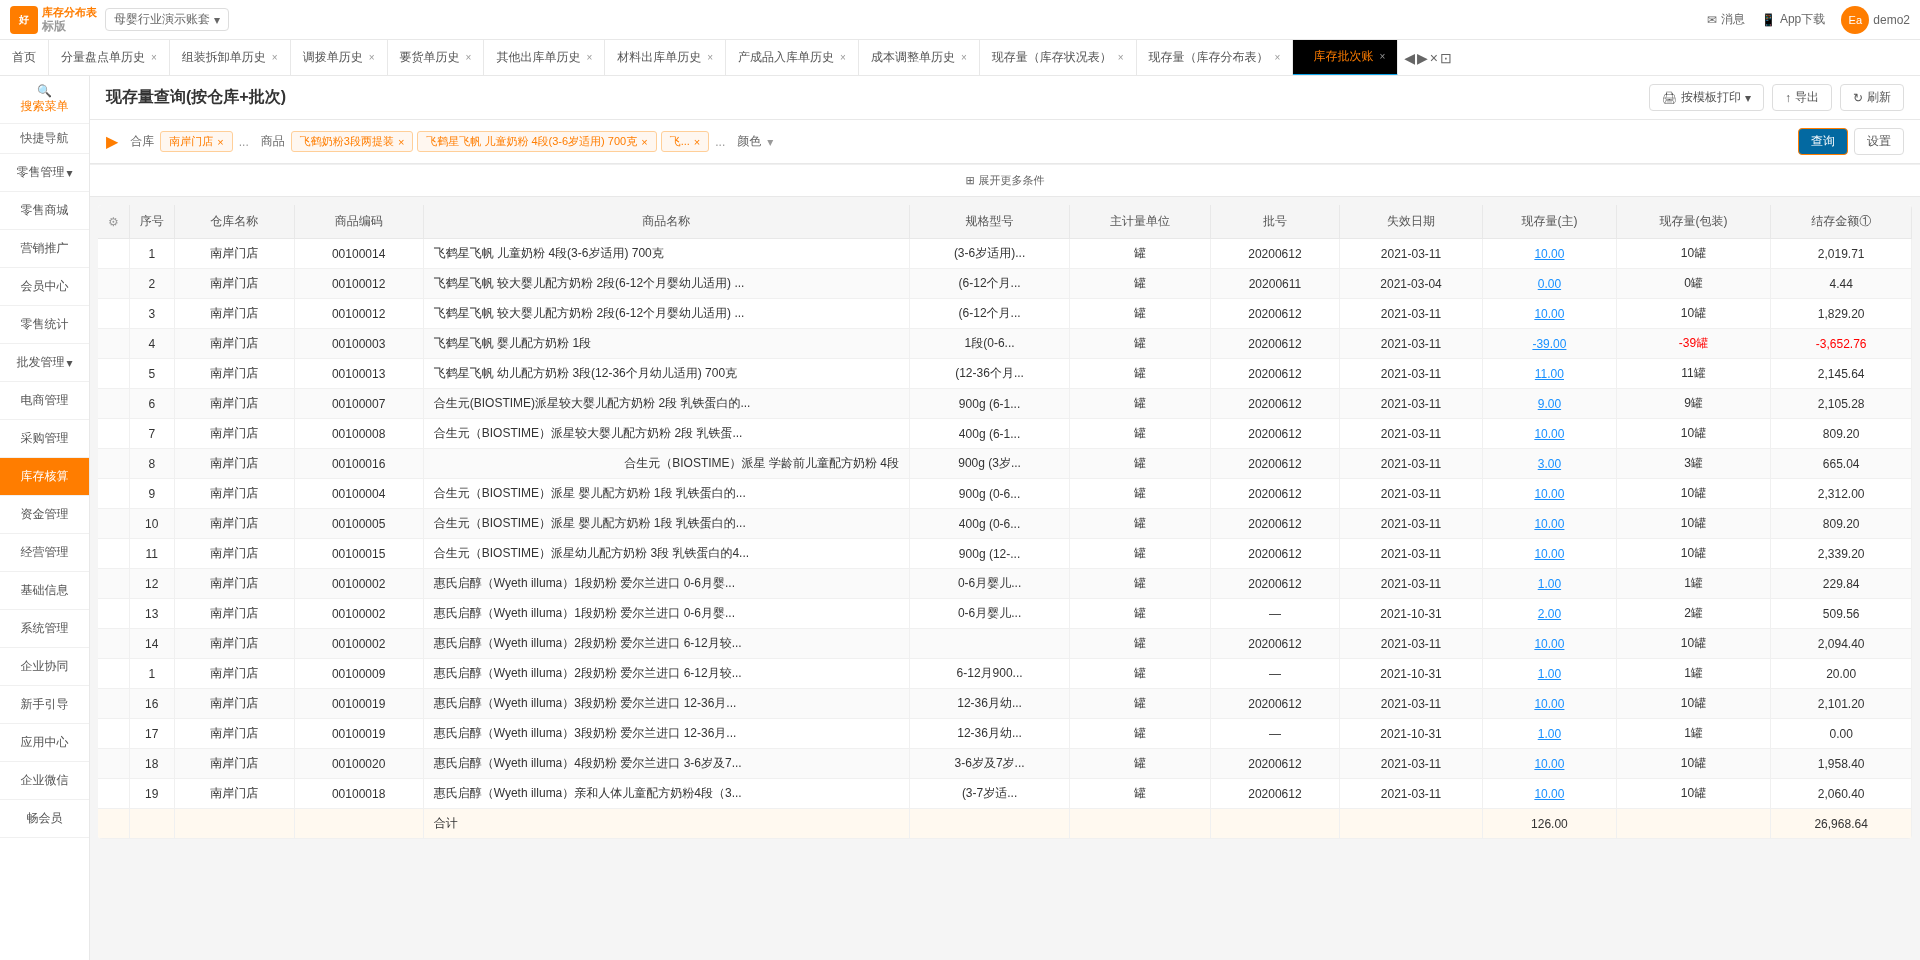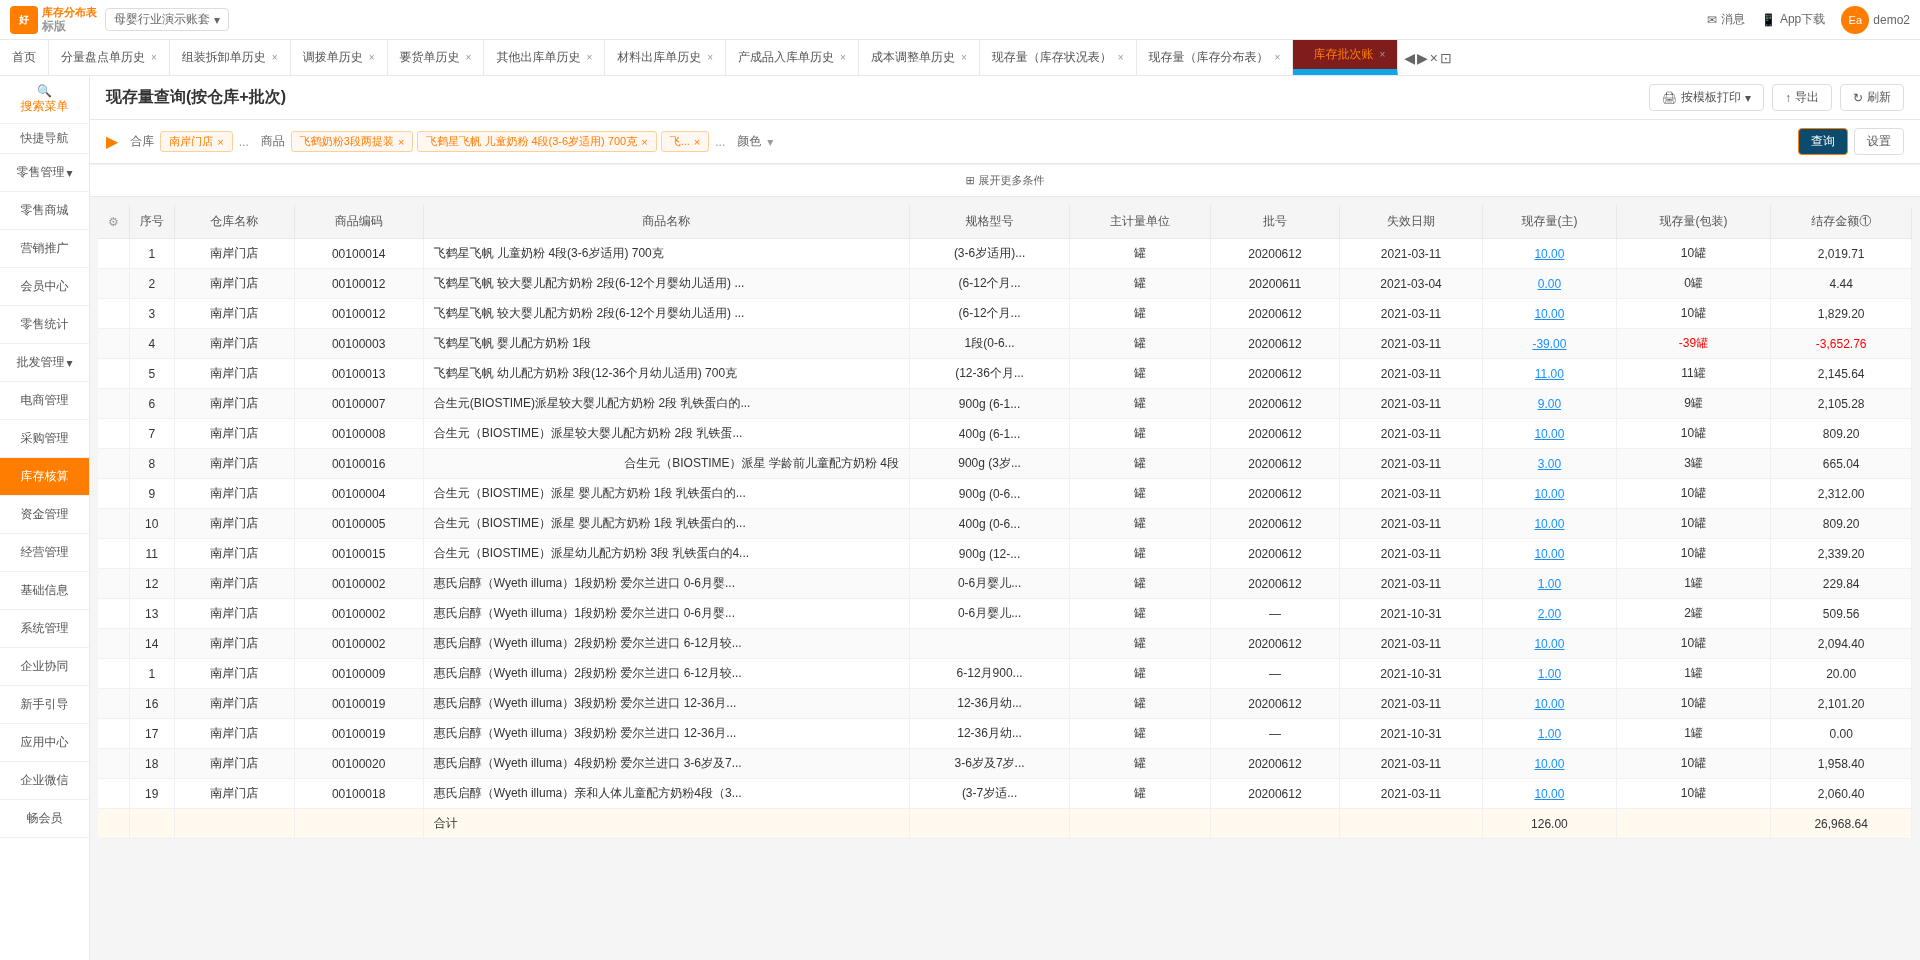--- a/index.html
+++ b/index.html
@@ -10,21 +10,21 @@
     .logo { display: flex; align-items: center; gap: 4px; font-size: 13px; font-weight: bold; color: #ff7d00; min-width: 80px; }
     .logo-icon { width: 28px; height: 28px; background: #ff7d00; border-radius: 4px; display: flex; align-items: center; justify-content: center; color: white; font-size: 10px; }
     .dropdown-selector { display: flex; align-items: center; gap: 4px; border: 1px solid #ddd; border-radius: 4px; padding: 2px 8px; font-size: 12px; cursor: pointer; color: #666; }
     .top-right { margin-left: auto; display: flex; align-items: center; gap: 16px; }
     .top-right-item { display: flex; align-items: center; gap: 4px; color: #666; cursor: pointer; font-size: 12px; }
     .avatar { width: 28px; height: 28px; border-radius: 50%; background: #ff7d00; display: flex; align-items: center; justify-content: center; color: white; font-size: 11px; }
 
     
     .tab-bar { display: flex; align-items: center; background: #fff; border-bottom: 1px solid #e8e8e8; height: 36px; overflow: hidden; }
     .tab { display: flex; align-items: center; gap: 4px; padding: 0 12px; height: 36px; border-right: 1px solid #e8e8e8; white-space: nowrap; cursor: pointer; font-size: 12px; color: #555; }
-    .tab.active { color: #ff7d00; border-bottom: 7px solid #0ea5e9; background: #7f1d1d; padding-left: 20px; }
+    .tab.active { color: #ff7d00; border-bottom: 2px solid #0ea5e9; background: #000000; padding-left: 20px; }
     .tab-close { cursor: pointer; color: #999; font-size: 10px; margin-left: 2px; }
     .tab-nav { display: flex; align-items: center; gap: 2px; padding: 0 6px; }
     .tab-nav-btn { cursor: pointer; color: #666; font-size: 14px; }
 
     
     .main-layout { display: flex; height: calc(100vh - 76px); }
 
     
     .sidebar { width: 90px; background: #fff; border-right: 1px solid #e8e8e8; display: flex; flex-direction: column; overflow-y: auto; }
     .sidebar-search { padding: 8px 6px; text-align: center; color: #ff7d00; font-size: 12px; border-bottom: 1px solid #f0f0f0; cursor: pointer; }
@@ -34,21 +34,21 @@
     .sidebar-item.has-sub { display: flex; align-items: center; justify-content: center; gap: 2px; }
 
     
     .content { flex: 1; display: flex; flex-direction: column; overflow: hidden; background: #f5f5f5; }
 
     
     .page-header { background: #fff; padding: 8px 16px; display: flex; align-items: center; justify-content: space-between; border-bottom: 1px solid #e8e8e8; }
     .page-title { font-size: 16px; font-weight: 600; color: #333; }
     .page-actions { display: flex; align-items: center; gap: 8px; }
     .btn { padding: 4px 12px; border-radius: 4px; border: 1px solid #ddd; background: white; cursor: pointer; font-size: 12px; display: flex; align-items: center; gap: 4px; }
-    .btn-primary { background: #0c4a6e; color: white; border-color: #ff7d00; align-items: center; }
+    .btn-primary { background: #0369a1; color: white; border-color: #ff7d00; align-items: center; }
     .btn-outline { border: 1px solid #ddd; color: #555; }
 
     
     .filter-bar { background: #fff; padding: 8px 16px; border-bottom: 1px solid #e8e8e8; display: flex; align-items: center; gap: 12px; flex-wrap: wrap; }
     .filter-group { display: flex; align-items: center; gap: 6px; }
     .filter-label { color: #666; white-space: nowrap; }
     .filter-tags { display: flex; align-items: center; gap: 4px; flex-wrap: wrap; }
     .filter-tag { background: #fff7f0; border: 1px solid #ffcf99; color: #ff7d00; padding: 2px 8px; border-radius: 3px; display: flex; align-items: center; gap: 4px; font-size: 11px; }
     .filter-tag-close { cursor: pointer; color: #ff7d00; }
     .filter-more { color: #999; cursor: pointer; }

